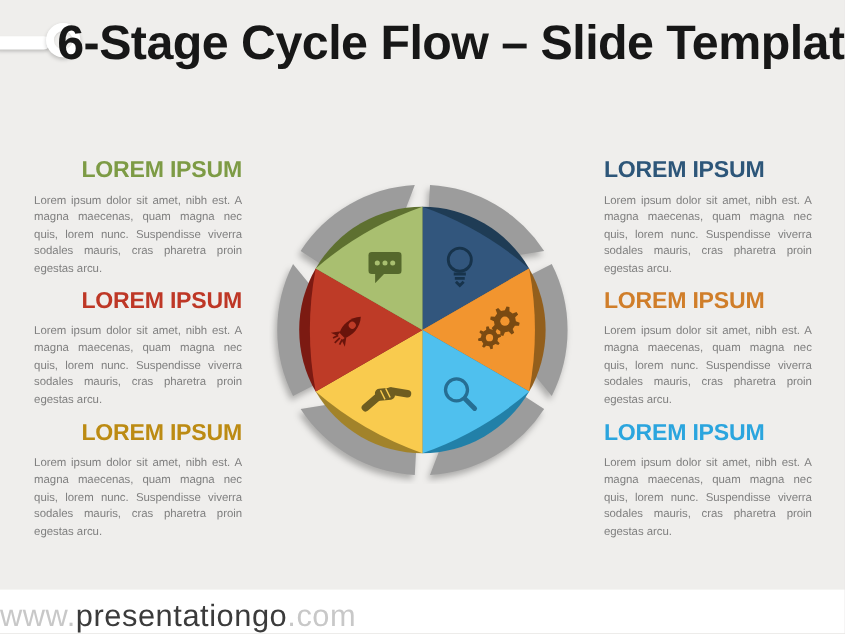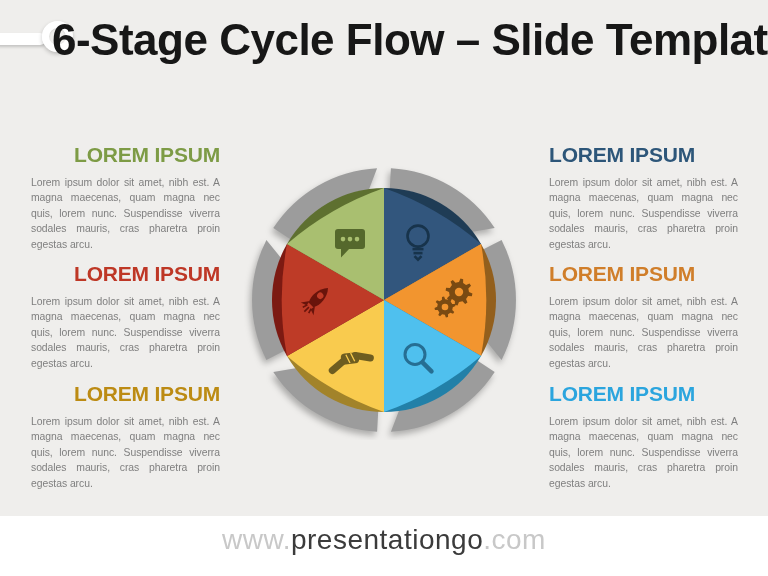--- a/index.html
+++ b/index.html
@@ -33,22 +33,22 @@
     text-align:justify;letter-spacing:-0.05px;
   }
   .b-left{left:31px;}  .b-left h2{text-align:right;}
   .b-right{left:549px;} .b-right h2{text-align:left;}
   .row-top{top:144px;} .row-mid{top:263px;} .row-bot{top:383px;}
   
   .diagram{position:absolute;left:244px;top:160px;width:280px;height:280px;}
   .diagram svg{display:block;}
   
   .footer{
-    position:absolute;left:0;bottom:0;width:768px;height:60px;background:#ffffff;
-    text-align:center;line-height:48px;font-size:28px;letter-spacing:0.5px;
+    position:absolute;left:0;bottom:0;width:768px;height:40px;background:#ffffff;
+    text-align:left;line-height:48px;font-size:28px;letter-spacing:0.5px;
   }
   .footer .dim{color:#c8c8c8;}
   .footer .brand{color:#3b3b3b;}
 </style>
 </head>
 <body>
 
 <div class="slide">
 
   <div class="ring-deco">

